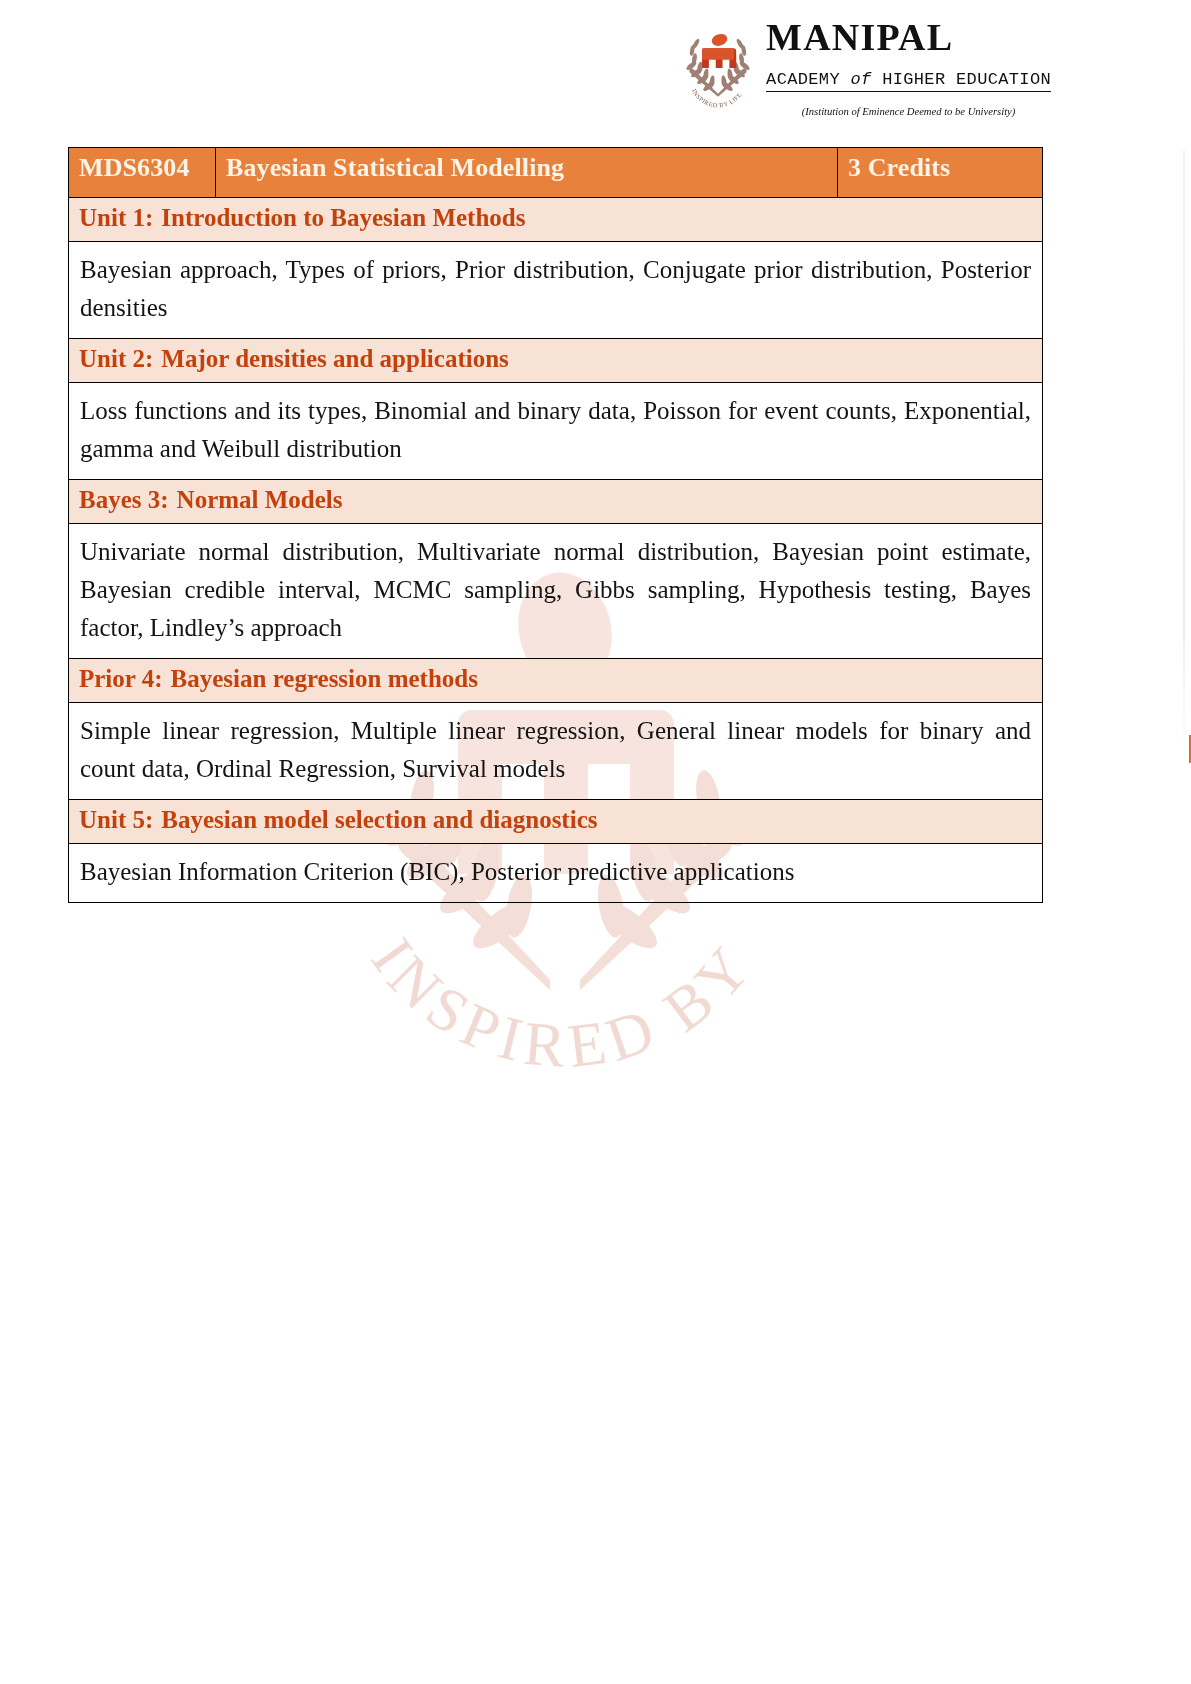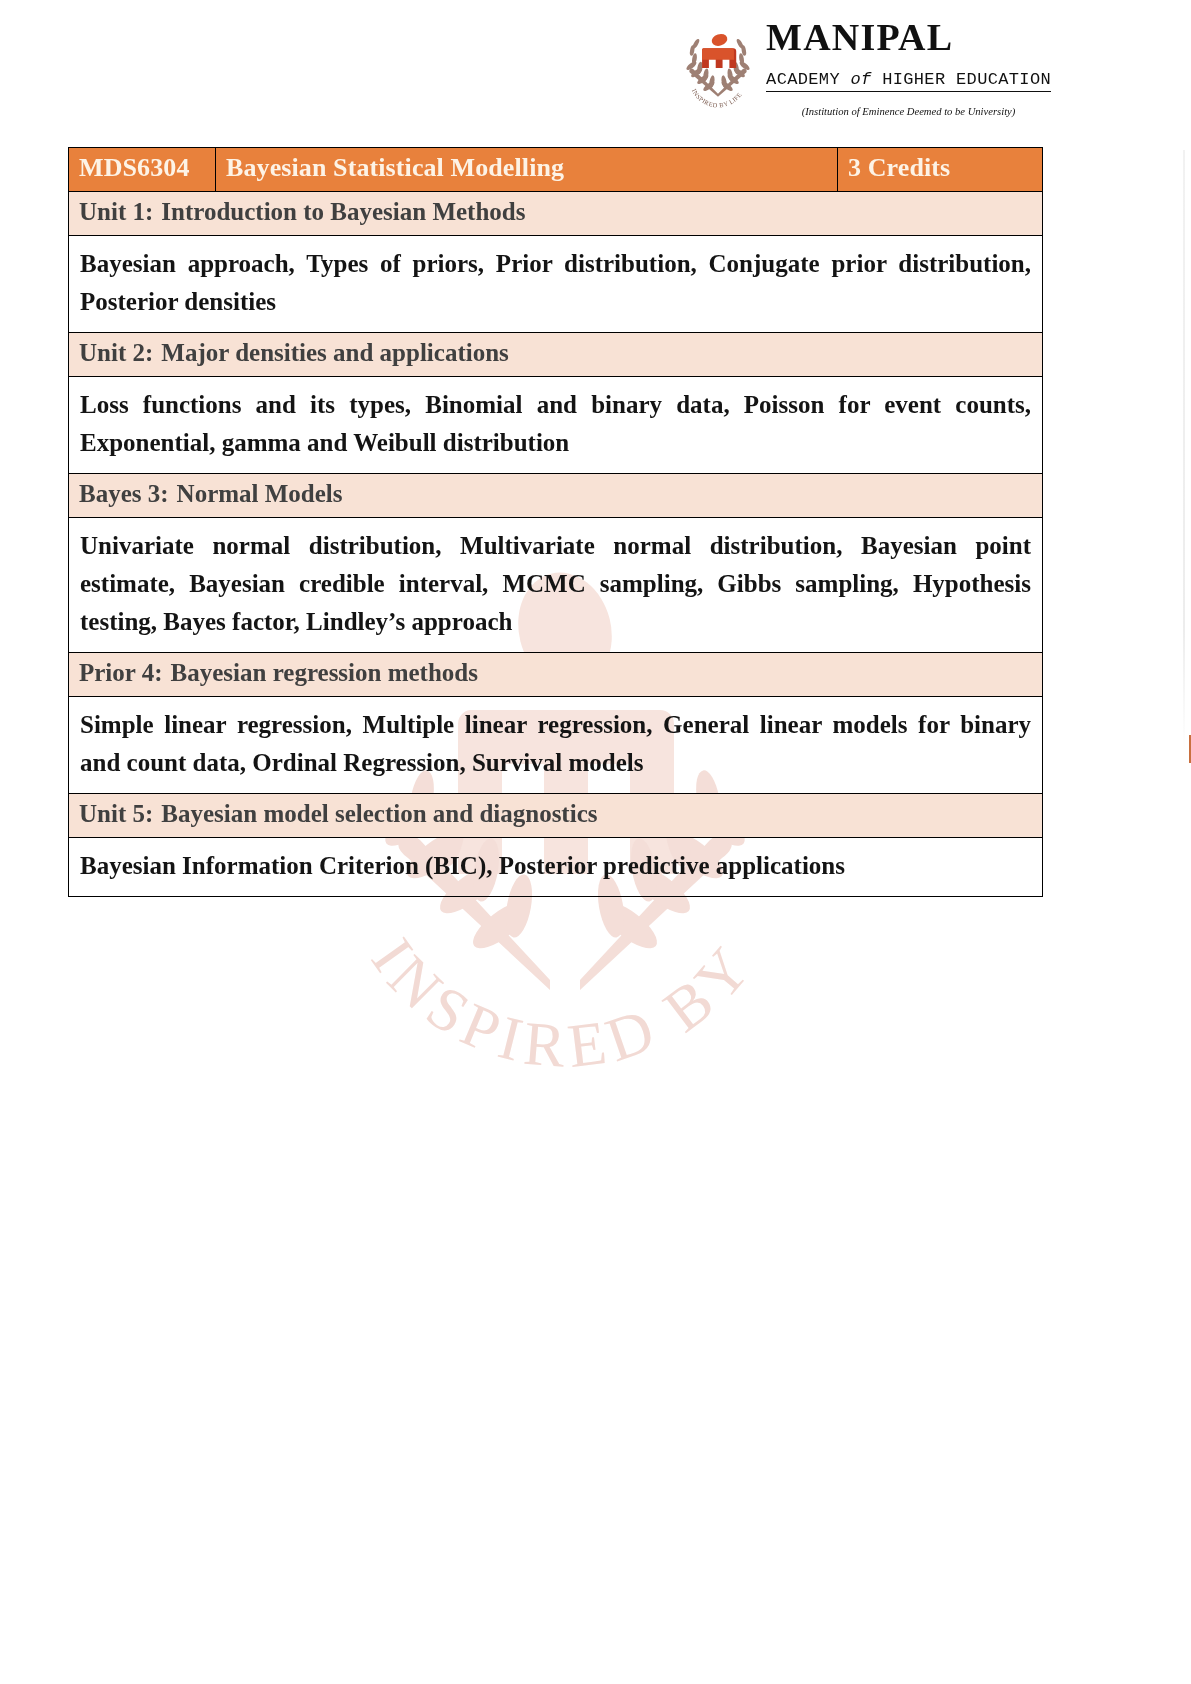--- a/index.html
+++ b/index.html
@@ -80,45 +80,44 @@
     border: 1.3px solid #000000;
     vertical-align: middle;
     background: transparent;
   }
 
   .row-title td {
     background: #E8813C;
     color: #FDF3E6;
     font-weight: bold;
     font-size: 26px;
-    padding: 5px 10px 8px 10px;
+    padding: 5px 10px 14px 10px;
     letter-spacing: 0.1px;
   }
   .cell-code  { width: 147px; }
   .cell-name  { width: 622px; }
   .cell-credits { width: 205px; }
 
   .row-unit td {
     background: #F8E2D5;
-    color: #404040;
+    color: #c2410c;
     font-weight: bold;
     font-size: 25px;
     padding: 6px 10px 9px 10px;
   }
   .row-unit td .gap { display: inline-block; width: 8px; }
 
   .row-body td {
     background: transparent;
     color: #141414;
     font-size: 25px;
     line-height: 1.52;
     padding: 9px 11px 11px 11px;
     text-align: justify;
     text-justify: inter-word;
-    font-weight: bold;
   }
 
   
   .edge-artifact {
     position: absolute;
     right: 6px;
     top: 150px;
     width: 2px;
     height: 600px;
     background: linear-gradient(to bottom, #f2f2f2 0%, #ededed 80%, #ffffff 100%);

